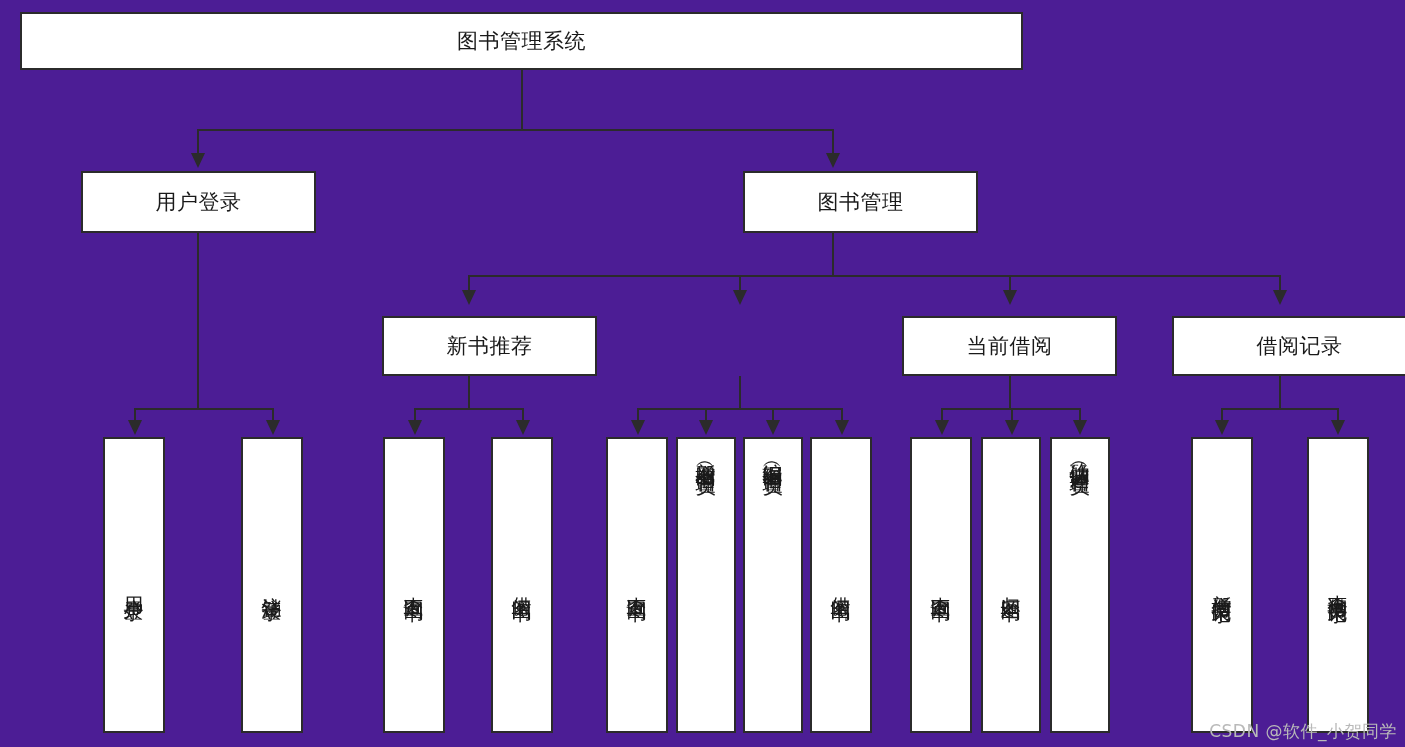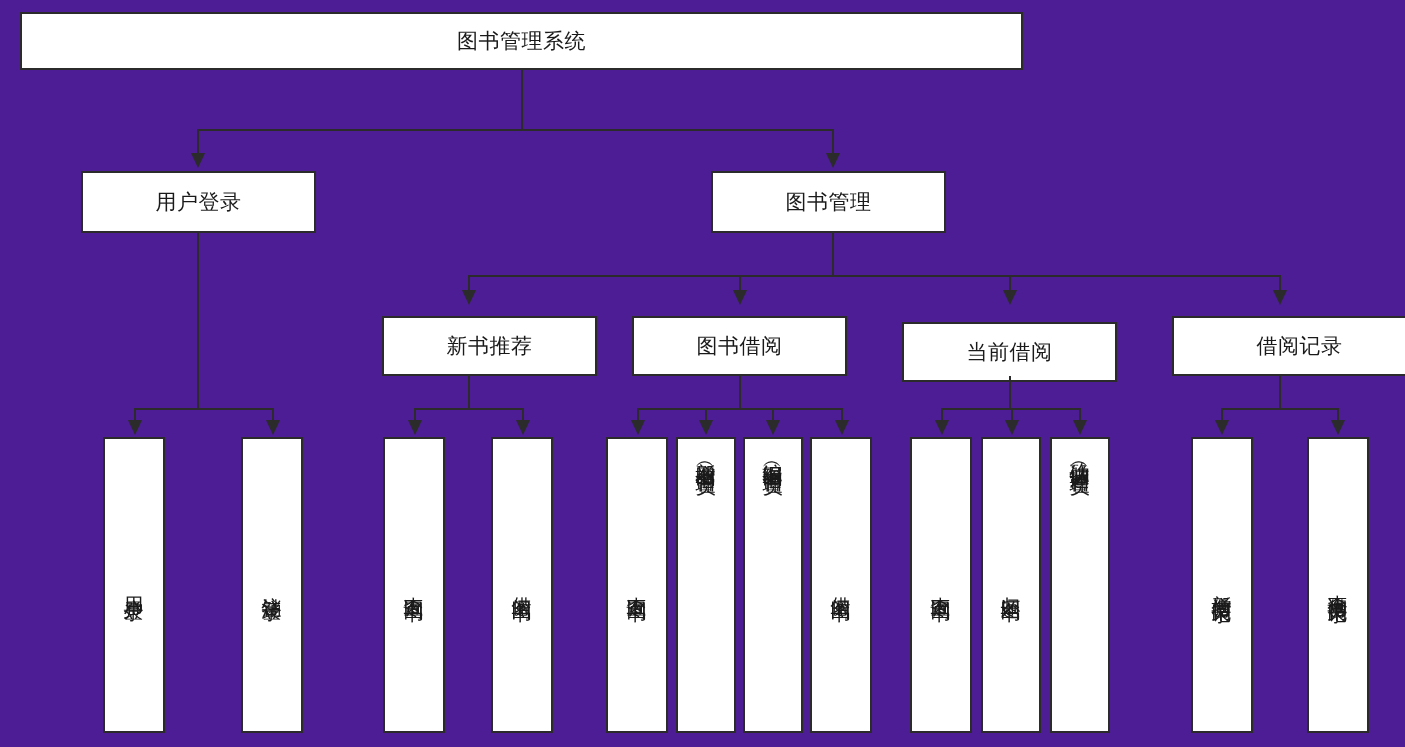--- a/index.html
+++ b/index.html
@@ -95,21 +95,21 @@
 
   <div class="conn v" style="left:197px; top:129px; height:26px;"></div>
   <div class="arrow" style="left:191px; top:153px;"></div>
   <div class="conn v" style="left:832px; top:129px; height:26px;"></div>
   <div class="arrow" style="left:826px; top:153px;"></div>
 
   <div class="node horiz" style="left:81px; top:171px; width:235px; height:62px;">
     <span class="label">用户登录</span>
   </div>
 
-  <div class="node horiz" style="left:711px; top:171px; width:235px; height:62px;">
+  <div class="node horiz" style="left:743px; top:171px; width:235px; height:62px;">
     <span class="label">图书管理</span>
   </div>
 
   <div class="conn v" style="left:197px; top:233px; height:176px;"></div>
   <div class="conn h" style="left:134px; top:408px; width:140px;"></div>
   <div class="conn v" style="left:134px; top:408px; height:15px;"></div>
   <div class="arrow" style="left:128px; top:420px;"></div>
   <div class="conn v" style="left:272px; top:408px; height:15px;"></div>
   <div class="arrow" style="left:266px; top:420px;"></div>
 
@@ -120,24 +120,21 @@
   <div class="conn v" style="left:739px; top:275px; height:18px;"></div>
   <div class="arrow" style="left:733px; top:290px;"></div>
   <div class="conn v" style="left:1009px; top:275px; height:18px;"></div>
   <div class="arrow" style="left:1003px; top:290px;"></div>
   <div class="conn v" style="left:1279px; top:275px; height:18px;"></div>
   <div class="arrow" style="left:1273px; top:290px;"></div>
 
   <div class="node horiz" style="left:382px; top:316px; width:215px; height:60px;">
     <span class="label">新书推荐</span>
   </div>
-  <div class="node horiz" style="left:632px; top:316px; width:215px; height:60px;">
-    <span class="label">图书借阅</span>
-  </div>
-  <div class="node horiz" style="left:902px; top:316px; width:215px; height:60px;margin-top:6px;">
+  <div class="node horiz" style="left:902px; top:316px; width:215px; height:60px;">
     <span class="label">当前借阅</span>
   </div>
   <div class="node horiz" style="left:1172px; top:316px; width:255px; height:60px;">
     <span class="label">借阅记录</span>
   </div>
 
   <div class="conn v" style="left:468px; top:376px; height:33px;"></div>
   <div class="conn h" style="left:414px; top:408px; width:110px;"></div>
   <div class="conn v" style="left:414px; top:408px; height:15px;"></div>
   <div class="arrow" style="left:408px; top:420px;"></div>
@@ -208,14 +205,15 @@
     <span class="label">确认归还（管理员）</span>
   </div>
 
   <div class="node leaf centerish" style="left:1191px; top:437px; width:62px; height:296px;">
     <span class="label">新增借阅记录</span>
   </div>
   <div class="node leaf centerish" style="left:1307px; top:437px; width:62px; height:296px;">
     <span class="label">查询借阅记录</span>
   </div>
 
+  <div id="watermark">CSDN @软件_小贺同学</div>
 
 </div>
 
 </body></html>

